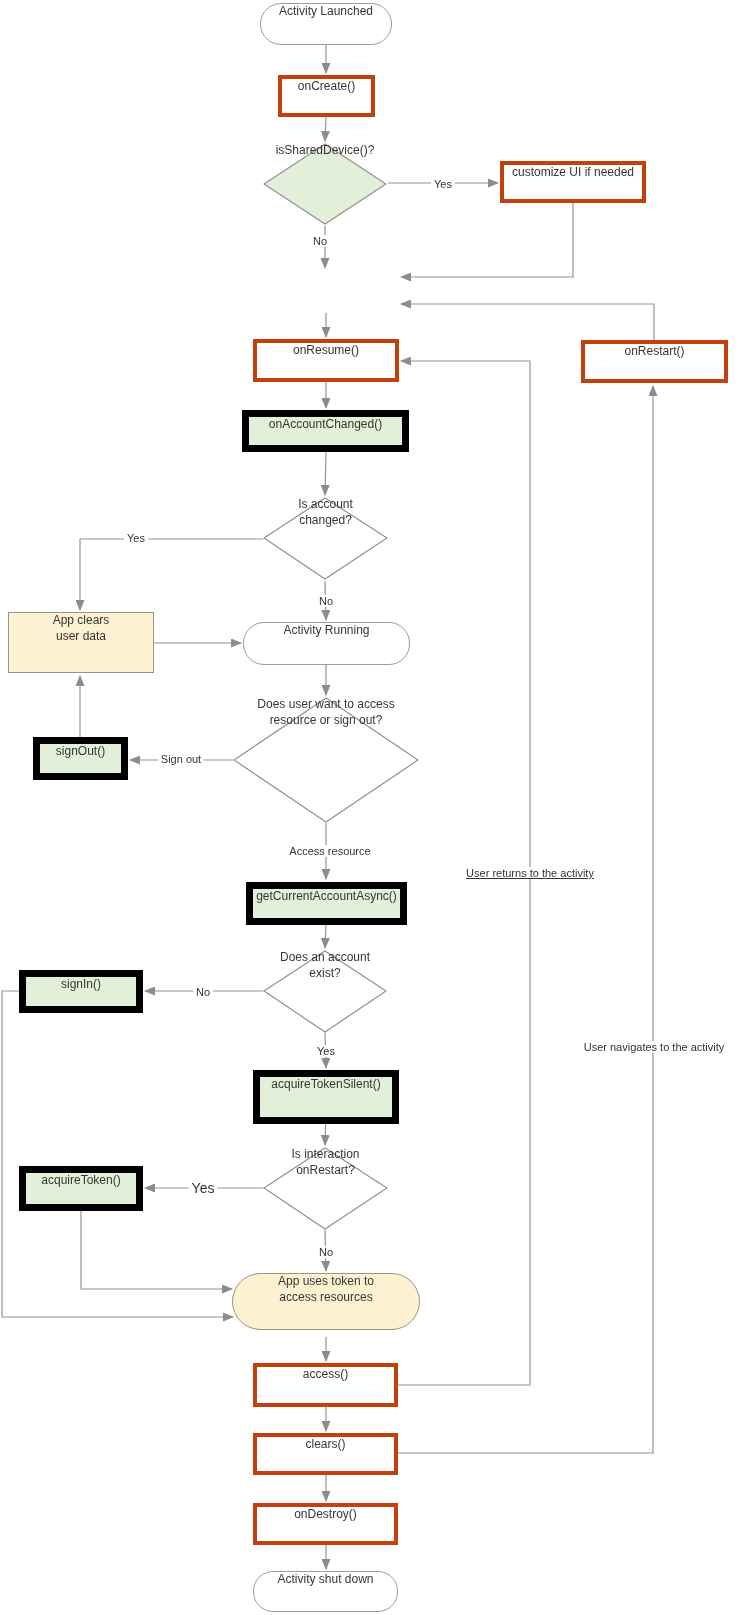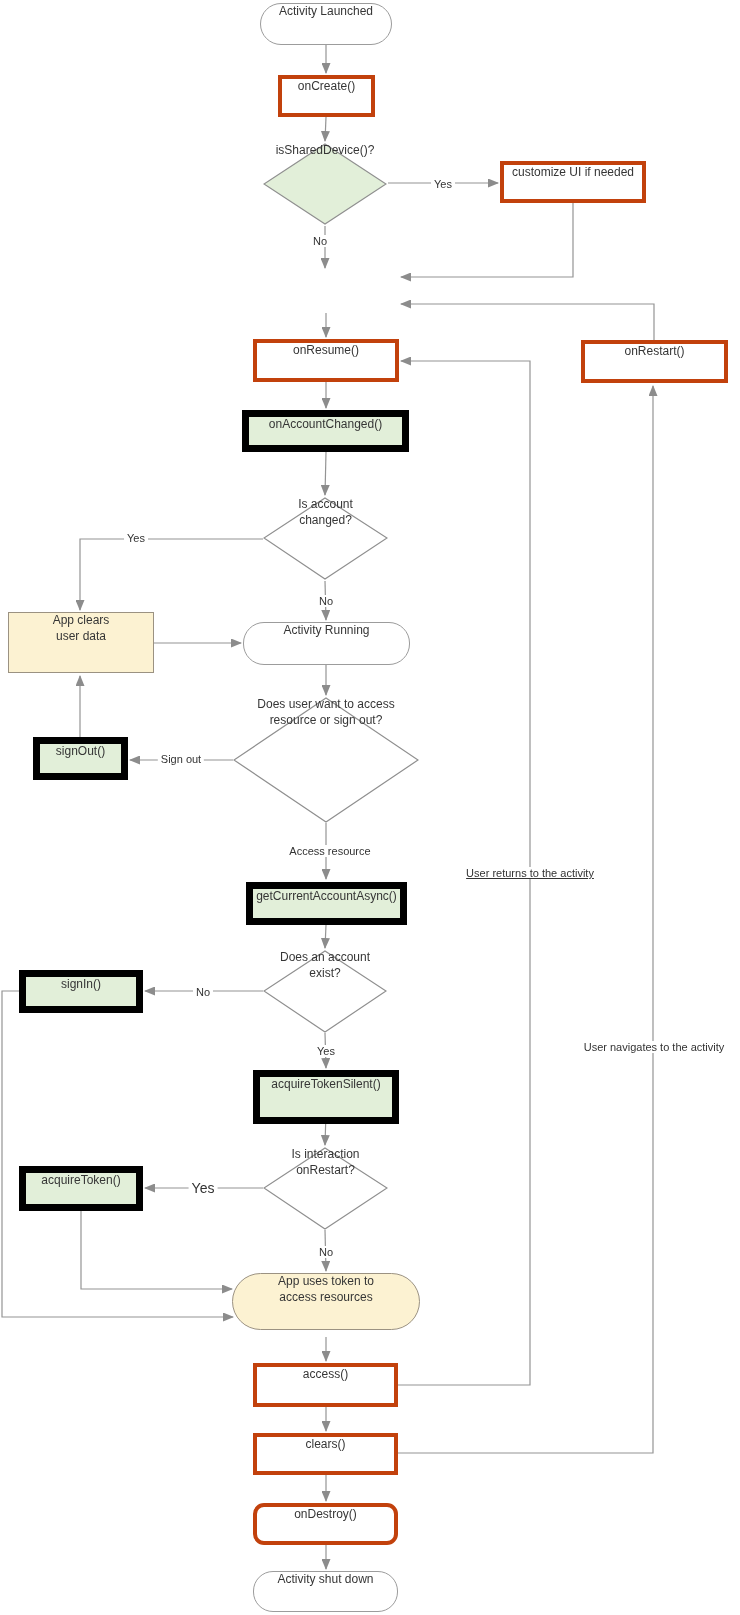--- a/index.html
+++ b/index.html
@@ -167,21 +167,21 @@
   </div>
 
   <div class="node box" style="left:253px;top:1363px;width:145px;height:44px;">
     <span class="nl">access()</span>
   </div>
 
   <div class="node box" style="left:253px;top:1433px;width:145px;height:42px;">
     <span class="nl">clears()</span>
   </div>
 
-  <div class="node box" style="left:253px;top:1503px;width:145px;height:42px;border-radius:11px;">
+  <div class="node box" style="left:253px;top:1503px;width:145px;height:42px;">
     <span class="nl">onDestroy()</span>
   </div>
 
   <div class="node term" style="left:253px;top:1571px;width:145px;height:41px;border-radius:20px;">
     <span class="nl">Activity shut down</span>
   </div>
 
   <div class="elabel" style="left:443px;top:184px;">Yes</div>
 
   <div class="elabel" style="left:320px;top:241px;">No</div>

